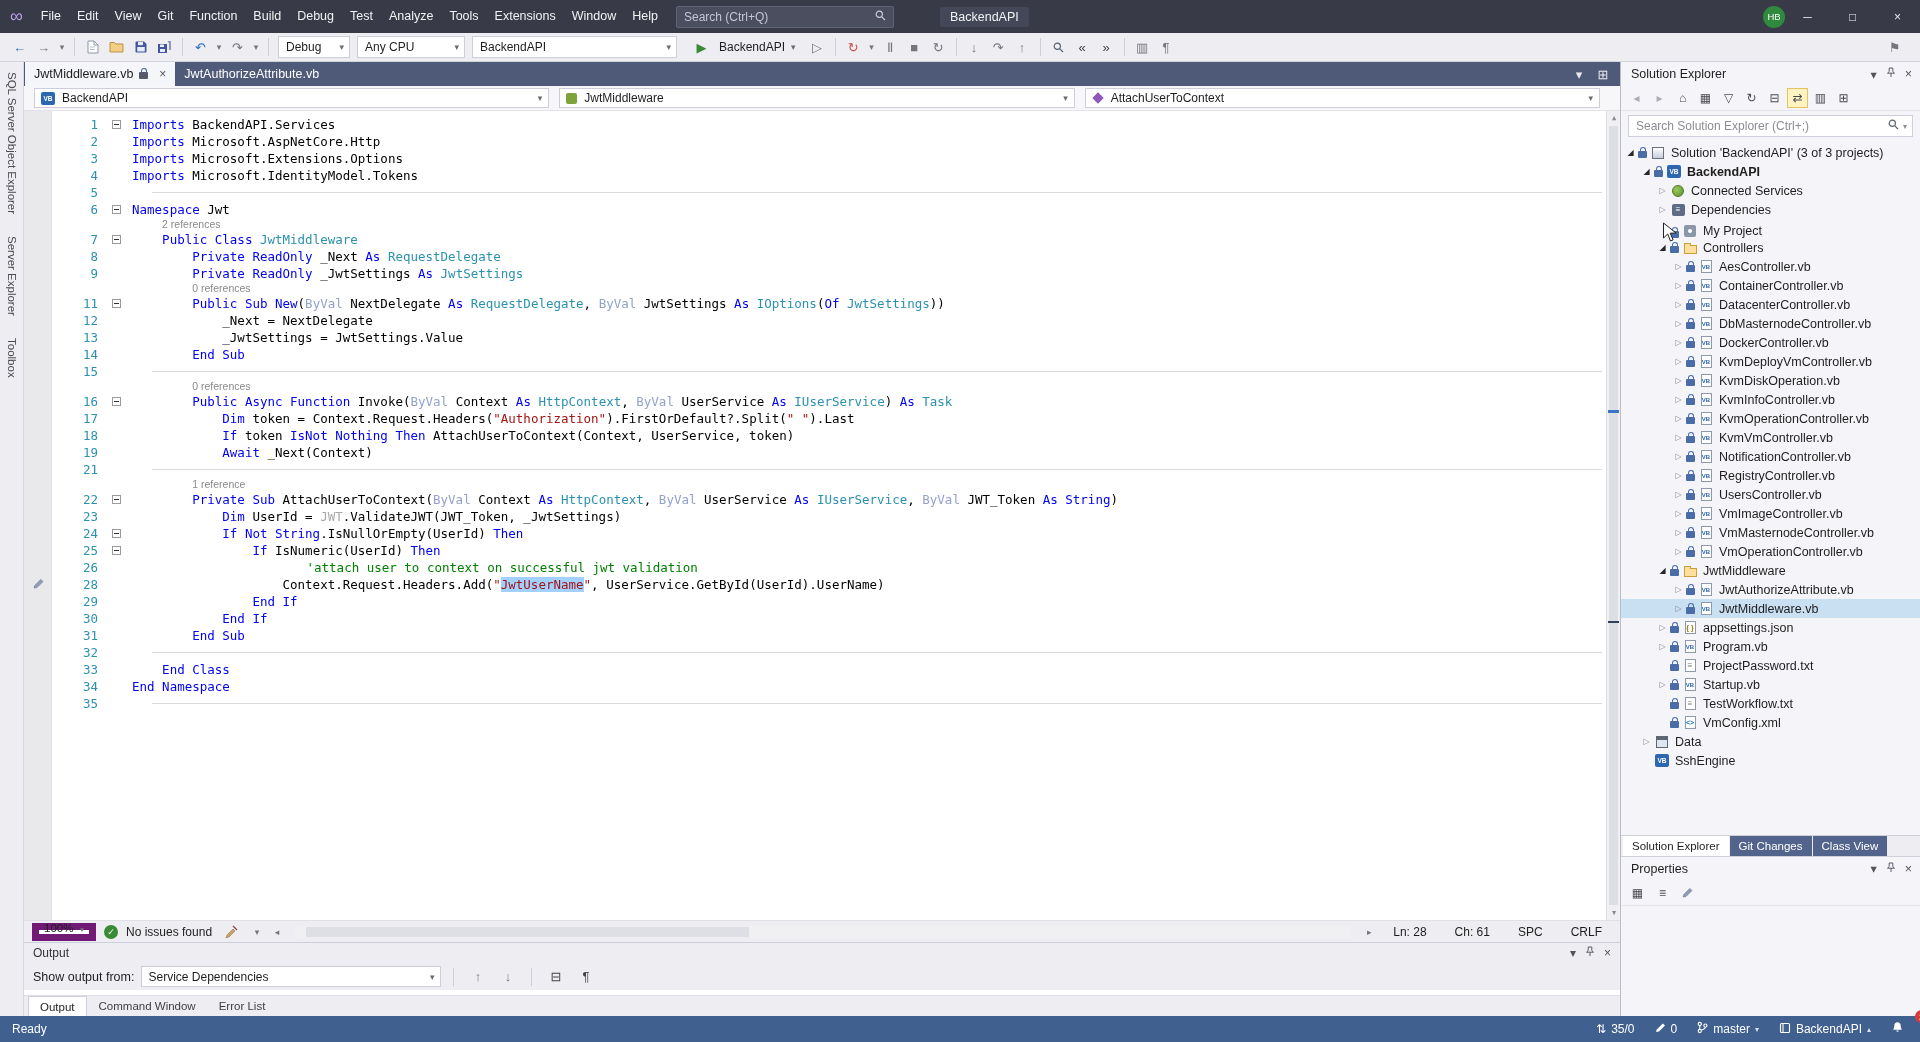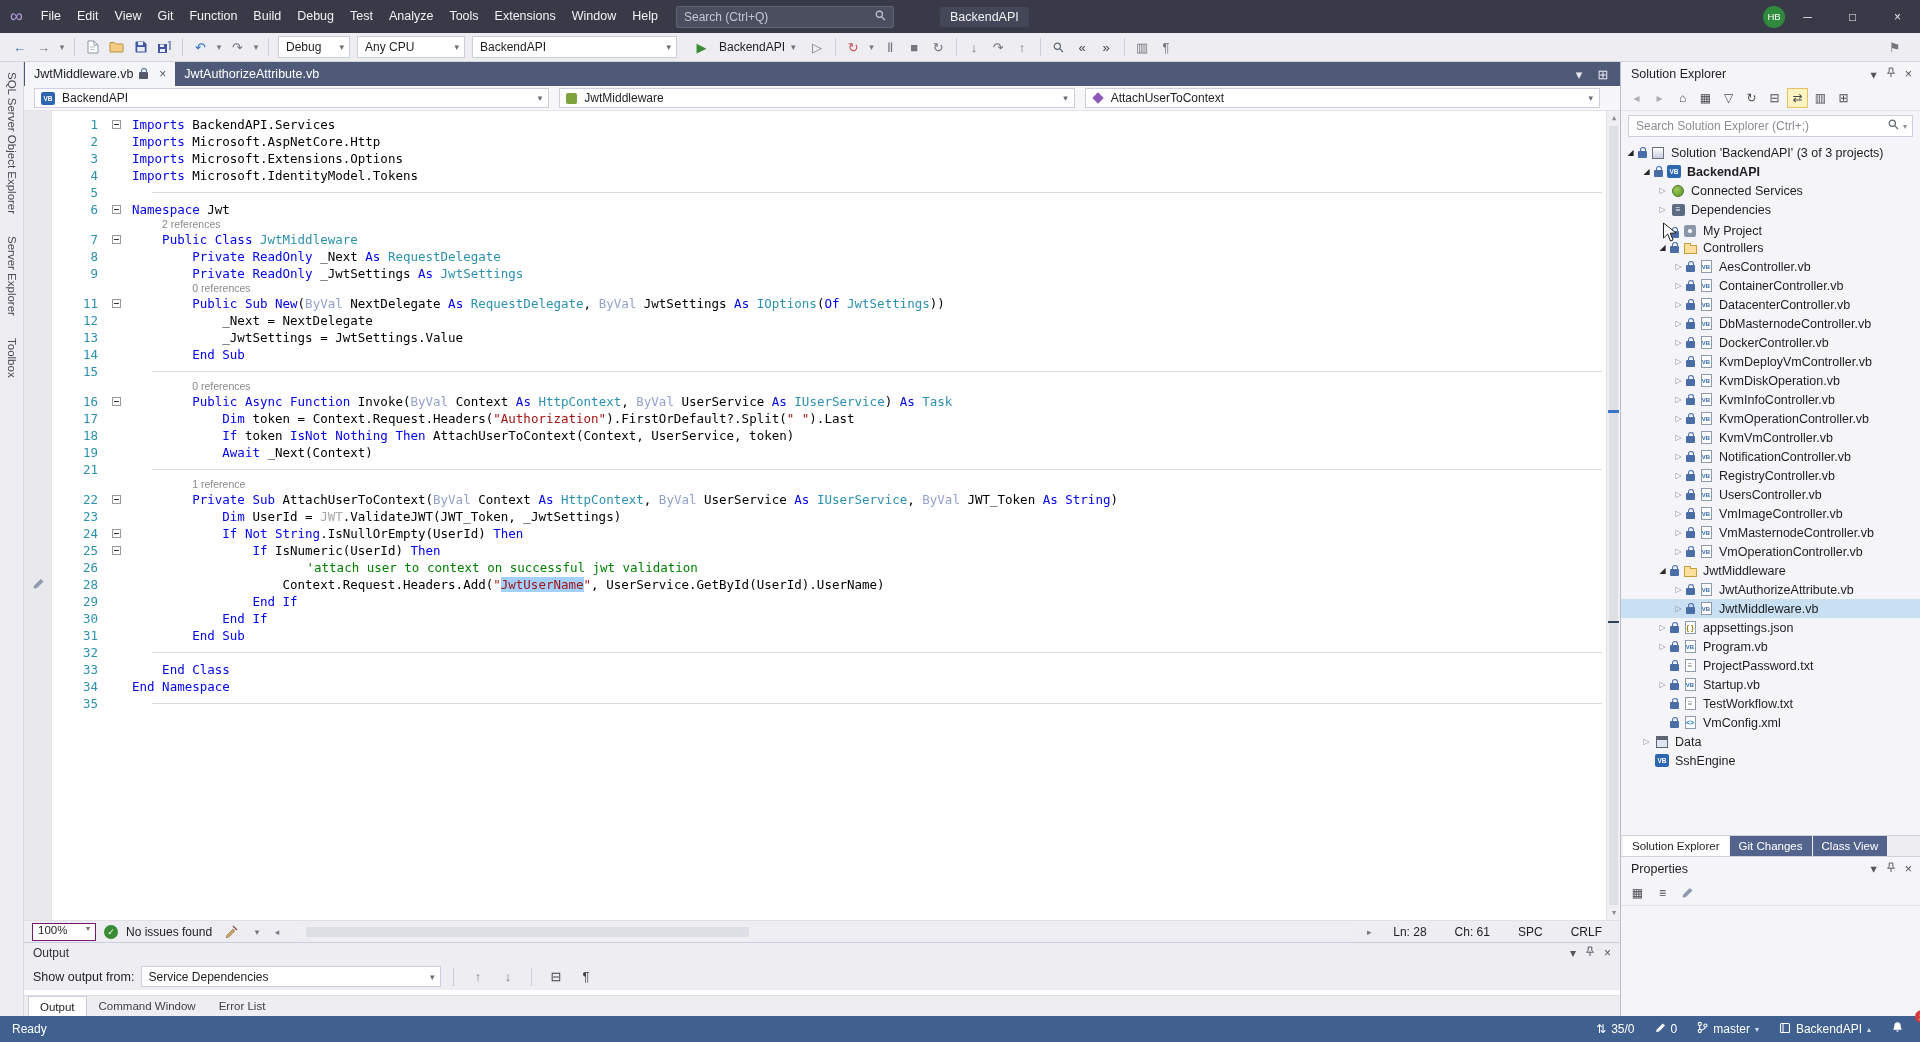--- a/index.html
+++ b/index.html
@@ -79,21 +79,21 @@
   .tok-sel{color:#A31515;background:rgba(51,153,255,.45);}
   .vscroll{position:absolute;right:0;top:0;bottom:0;width:14px;background:#F0F0F3;border-left:1px solid #E0E0E6;}
   .vs-arrow{position:absolute;left:0;width:14px;height:14px;display:flex;align-items:center;justify-content:center;
             font-size:7px;color:#8A8A93;}
   .vthumb{position:absolute;left:2px;right:2px;top:15px;bottom:15px;background:#DEDFE4;}
   .vmark-blue{position:absolute;left:1px;right:1px;height:3px;background:#3B76C6;top:37%;}
   .vmark-dark{position:absolute;left:1px;right:1px;height:2px;background:#30415E;top:63%;}
 
   .estatus{height:22px;background:#EEEEF2;display:flex;align-items:center;padding:0 8px;gap:8px;flex:none;
            border-top:1px solid #E0E0E6;font-size:12px;}
-  .zoombox{width:64px;height:18px;background:#fff;border:1px solid #701a75;display:flex;align-items:flex-start;
+  .zoombox{width:64px;height:18px;background:#fff;border:7px solid #701a75;display:flex;align-items:flex-end;
            justify-content:space-between;padding:0 5px;font-size:11.5px;}
   .okdot{width:14px;height:14px;border-radius:50%;background:#388A34;color:#fff;font-size:9px;
          display:flex;align-items:center;justify-content:center;}
   .hscroll{flex:1;height:12px;background:#F0F0F3;position:relative;margin:0 4px;}
   .hthumb{position:absolute;left:1%;width:42%;top:1px;bottom:1px;background:#DEDFE4;}
   .stat-lbl{color:#1E1E1E;padding:0 10px;white-space:nowrap;}
 
   
   .output-title{height:21px;background:#EEEEF2;border-top:1px solid #CCCEDB;display:flex;align-items:center;
                 padding:0 9px;font-size:12px;color:#333;flex:none;}

